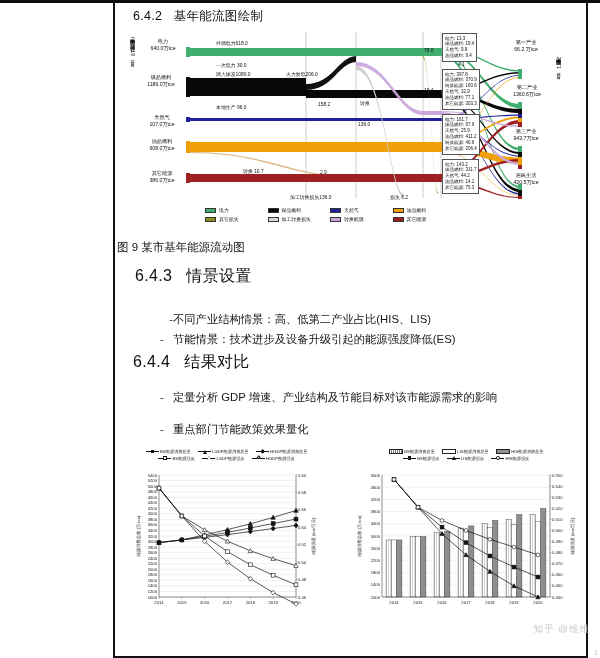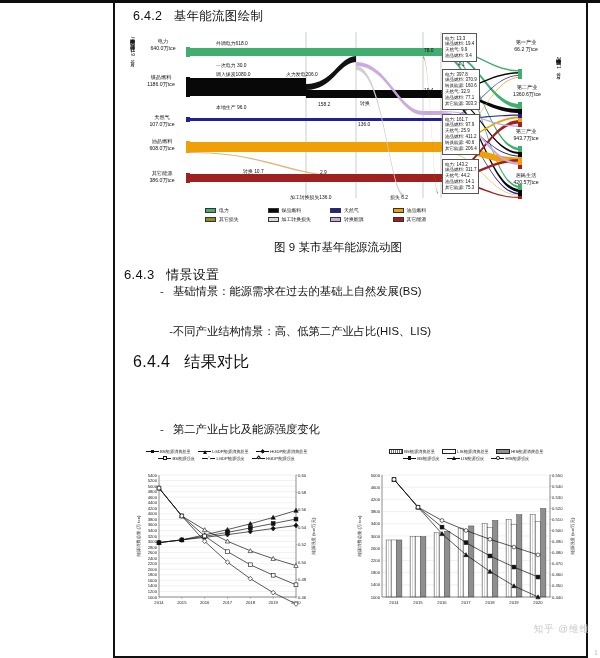--- a/index.html
+++ b/index.html
@@ -19,32 +19,32 @@
   .rule-top { position:absolute; left:0; top:0; width:600px; height:3px; background:#0d0d0d; }
   .rule-left { position:absolute; left:113px; top:0; width:1.5px; height:658px; background:#111; }
   .rule-right { position:absolute; left:586px; top:0; width:1.5px; height:658px; background:#111; }
   .rule-bottom { position:absolute; left:113px; top:656px; width:474px; height:2px; background:#111; }
 
   .heading {
     position:absolute; font-size:12.5px; letter-spacing:0.3px;
     font-family:"Liberation Sans","DejaVu Sans",sans-serif; color:#101010;
   }
   .h642 { left:133px; top:8px; }
-  .h643 { left:124px; top:266px; font-size:13px; }
+  .h643 { left:135px; top:266px; font-size:16px; }
   .h644 { left:133px; top:352px; font-size:16px; }
 
   .bullet {
     position:absolute; left:160px; font-size:11.3px; color:#141414;
     font-family:"Liberation Sans","DejaVu Sans",sans-serif;
     white-space:nowrap;
   }
   .bullet .dash { display:inline-block; width:13px; color:#333; }
 
   .caption {
-    position:absolute; width:474px; left:101px; text-align:center;
+    position:absolute; width:474px; left:117px; text-align:left;
     font-size:11.5px; font-family:"Liberation Sans","DejaVu Sans",sans-serif;
     color:#111;
   }
   .cap9 { top:240px; }
   .cap10 { top:636px; }
 
   
   .sankey { position:absolute; left:128px; top:26px; width:452px; height:180px; }
   .sk-axis-label {
     position:absolute; font-size:5.1px; writing-mode:vertical-rl;
@@ -329,29 +329,30 @@
     </div>
   </div>
 
   <div class="caption cap9">图 9 某市基年能源流动图</div>
 
   <div class="heading h643">
     <span>6.4.3</span>
     &nbsp;
     <span>情景设置</span>
   </div>
-  <div class="bullet" style="top:284px;"><span class="dash">-</span><span>基础情景：能源需求在过去的基础上自然发展(BS)</span></div>
-  <div class="bullet" style="top:324px;text-align:right;"><span class="dash">-</span><span>不同产业结构情景：高、低第二产业占比(HIS、LIS)</span></div>
+  <div class="bullet" style="top:312px;text-align:right;"><span class="dash">-</span><span>不同产业结构情景：高、低第二产业占比(HIS、LIS)</span></div>
+  <div class="bullet" style="top:332px;"><span class="dash">-</span><span>节能情景：技术进步及设备升级引起的能源强度降低(ES)</span></div>
 
   <div class="heading h644">
     <span>6.4.4</span>
     &nbsp;
     <span>结果对比</span>
   </div>
-  <div class="bullet" style="top:422px;"><span class="dash">-</span><span>第二产业占比及能源强度变化</span></div>
+  <div class="bullet" style="top:390px;"><span class="dash">-</span><span>定量分析 GDP 增速、产业结构及节能目标对该市能源需求的影响</span></div>
+  <div class="bullet" style="top:422px;"><span class="dash">-</span><span>重点部门节能政策效果量化</span></div>
 
   <div class="chartbox ch-left">
     <div class="ch-legend">
       <div class="ch-lg-row">
         <div class="ch-lg-item">
           <span class="ch-lg-line">
               <span class="mk fill"></span>
             </span>
           <span class="ch-lg-tx">BS能源消费总量</span>
         </div>

